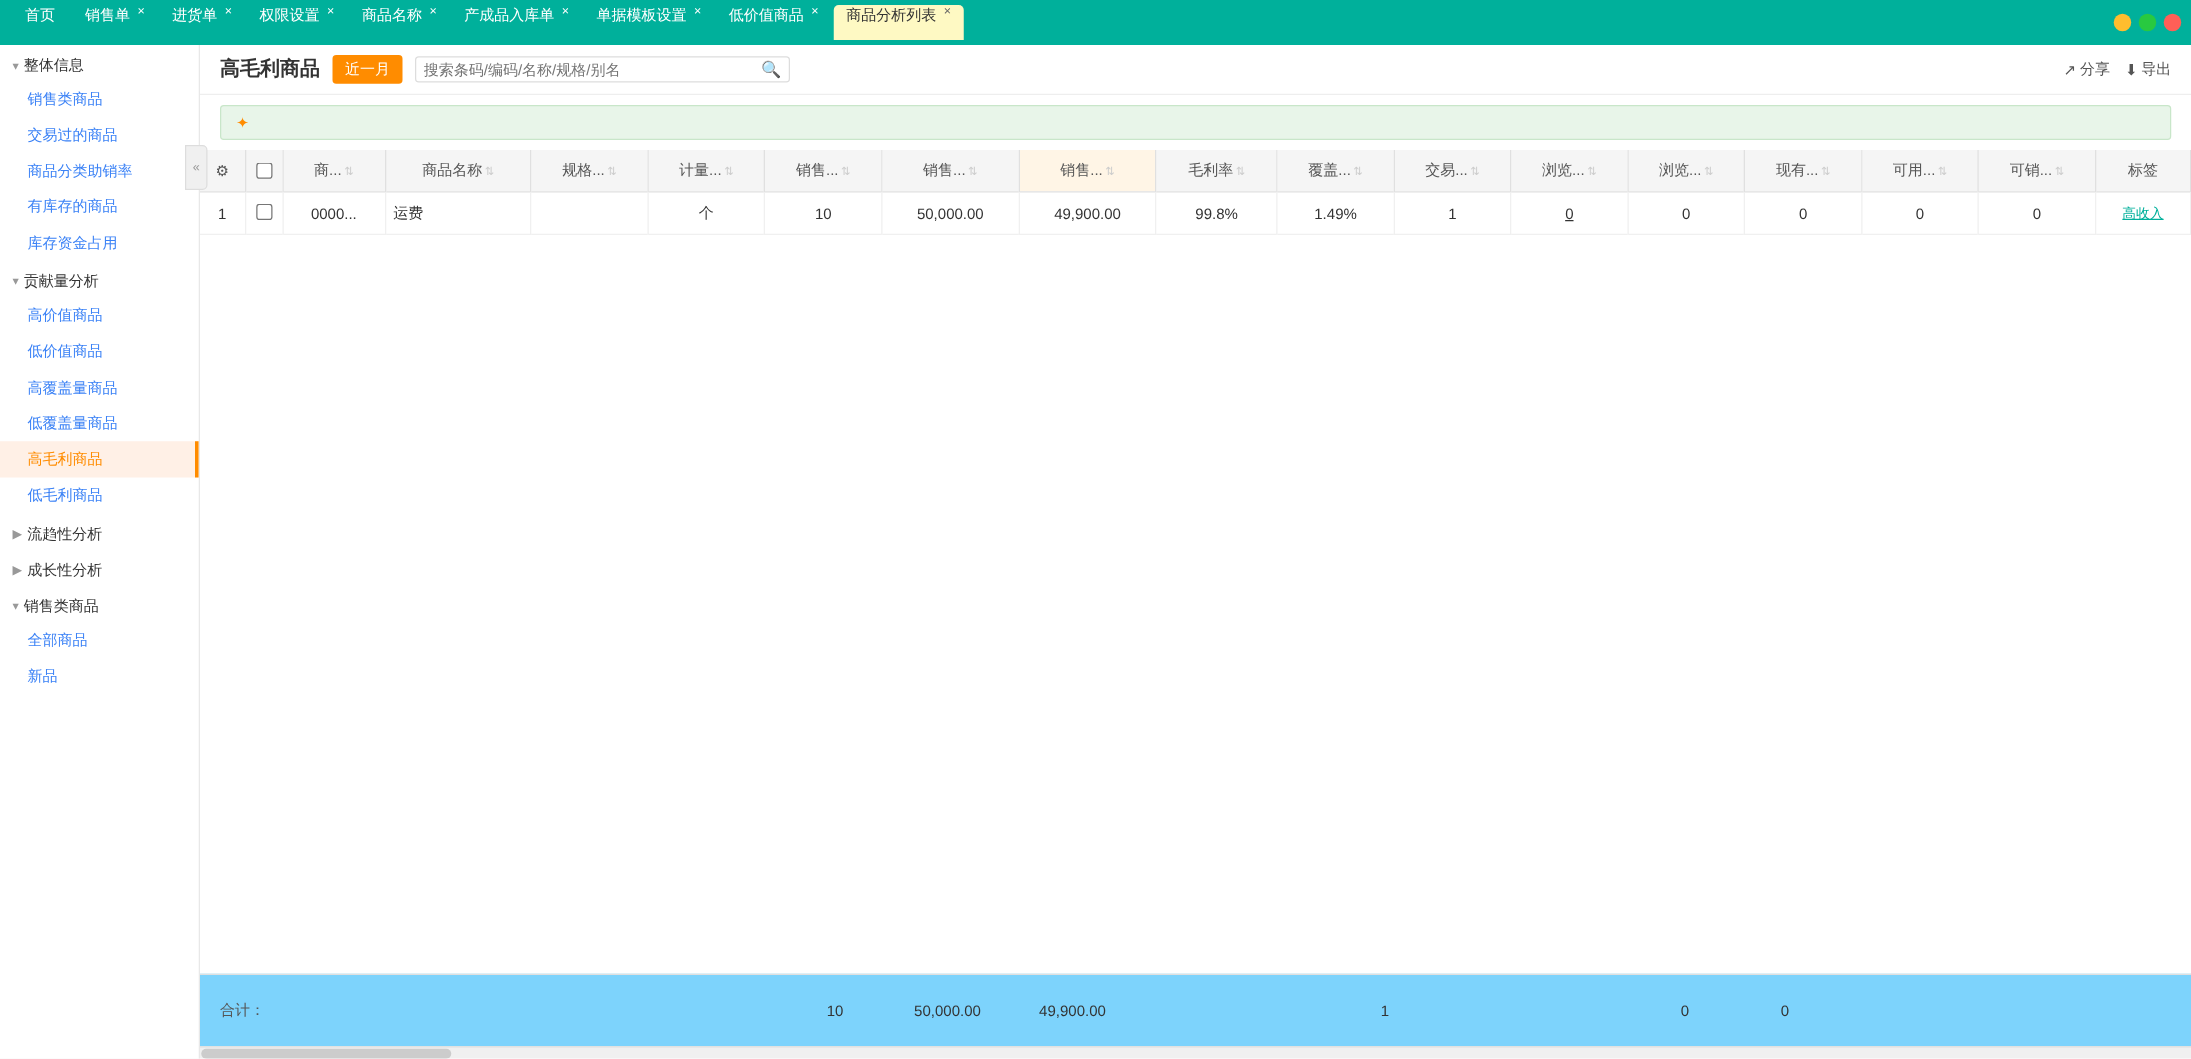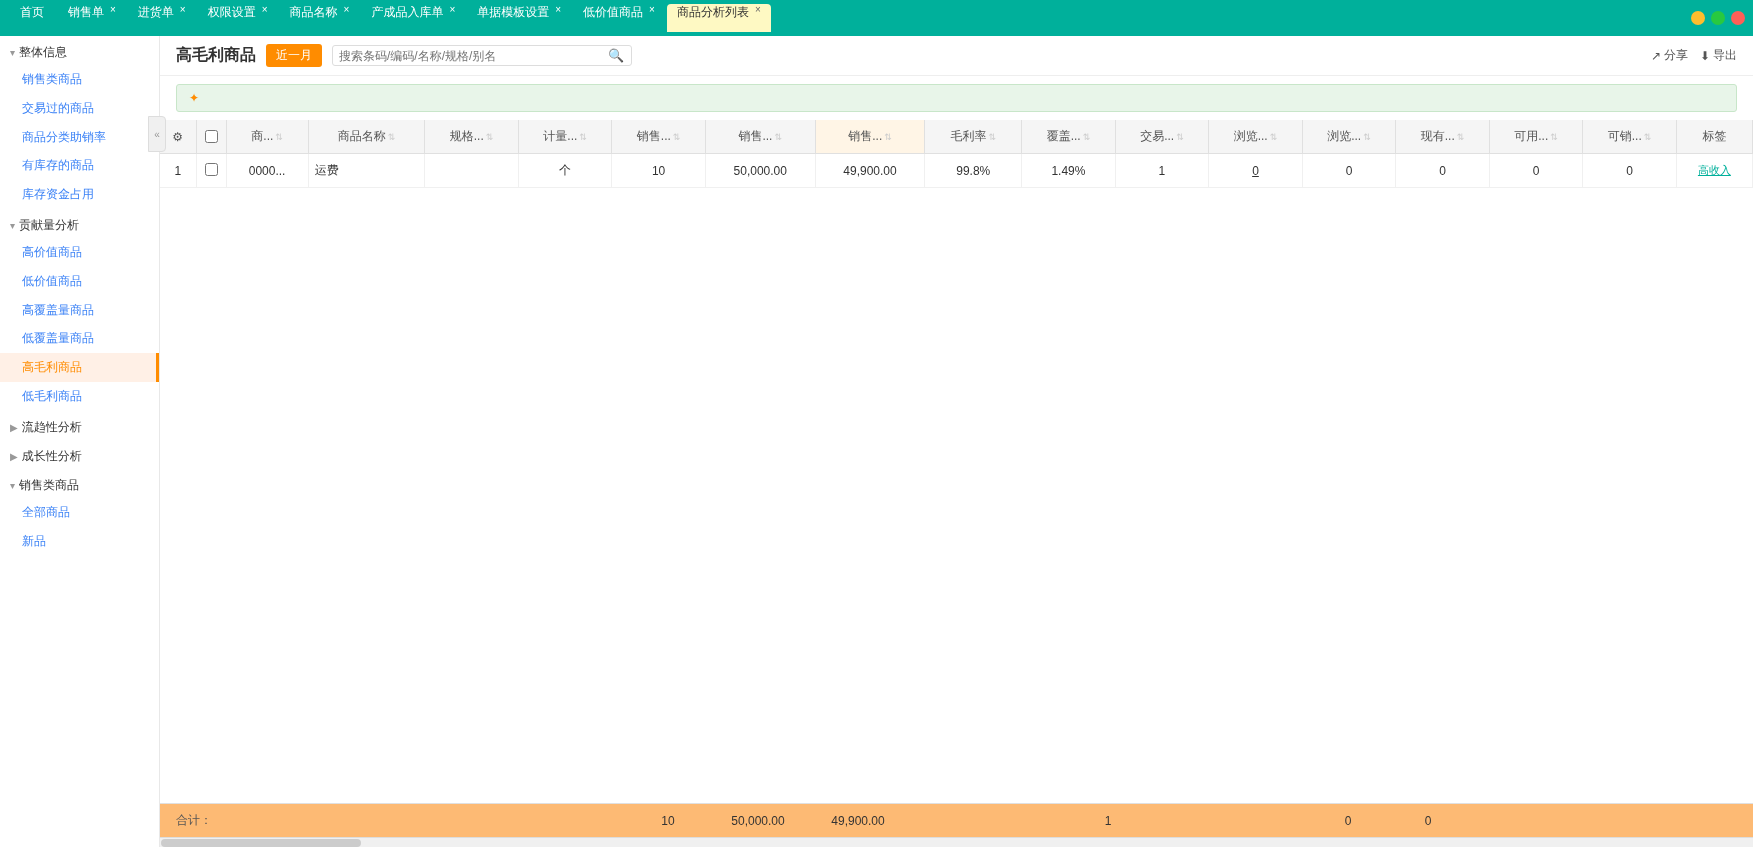--- a/index.html
+++ b/index.html
@@ -221,23 +221,23 @@
       text-align: center;
       color: #333;
       border-right: 1px solid #f0f0f0;
       white-space: nowrap;
     }
     .tag-high { color: #00b09b; font-size: 11px; text-decoration: underline; }
     .underline { text-decoration: underline; color: #333; }
 
     
     .table-footer {
-      background: #fdba74;
+      background: #7dd3fc;
       border-top: 1px solid #e0e0e0;
-      padding: 8px 16px;
+      padding: 20px 16px;
       display: flex;
       align-items: center;
       gap: 10px;
     }
     .footer-label { color: #555; font-size: 12px; }
     .footer-values {
       display: flex;
       gap: 0;
       flex: 1;
     }

